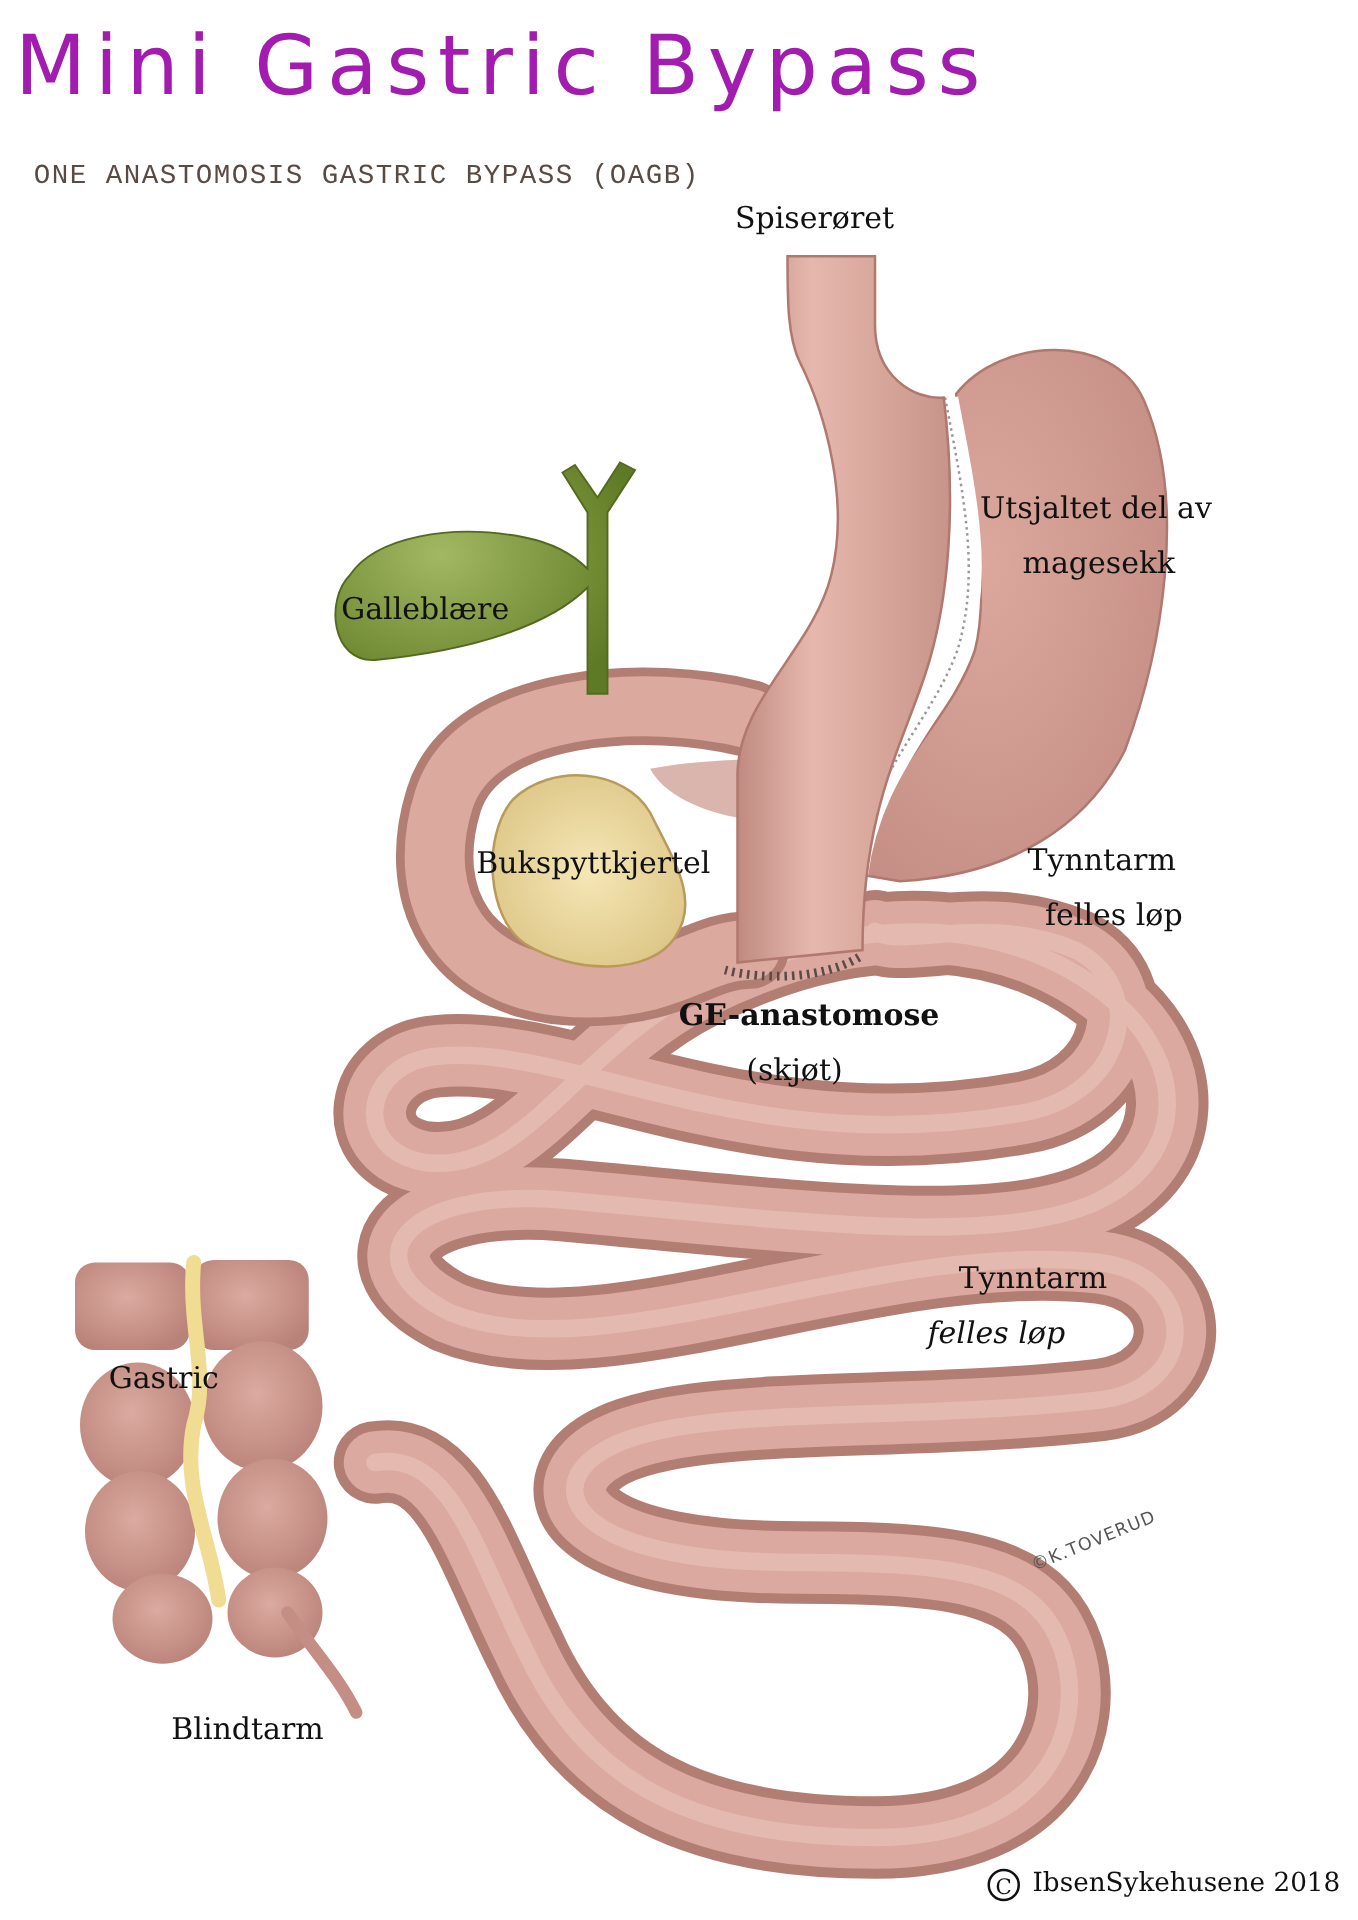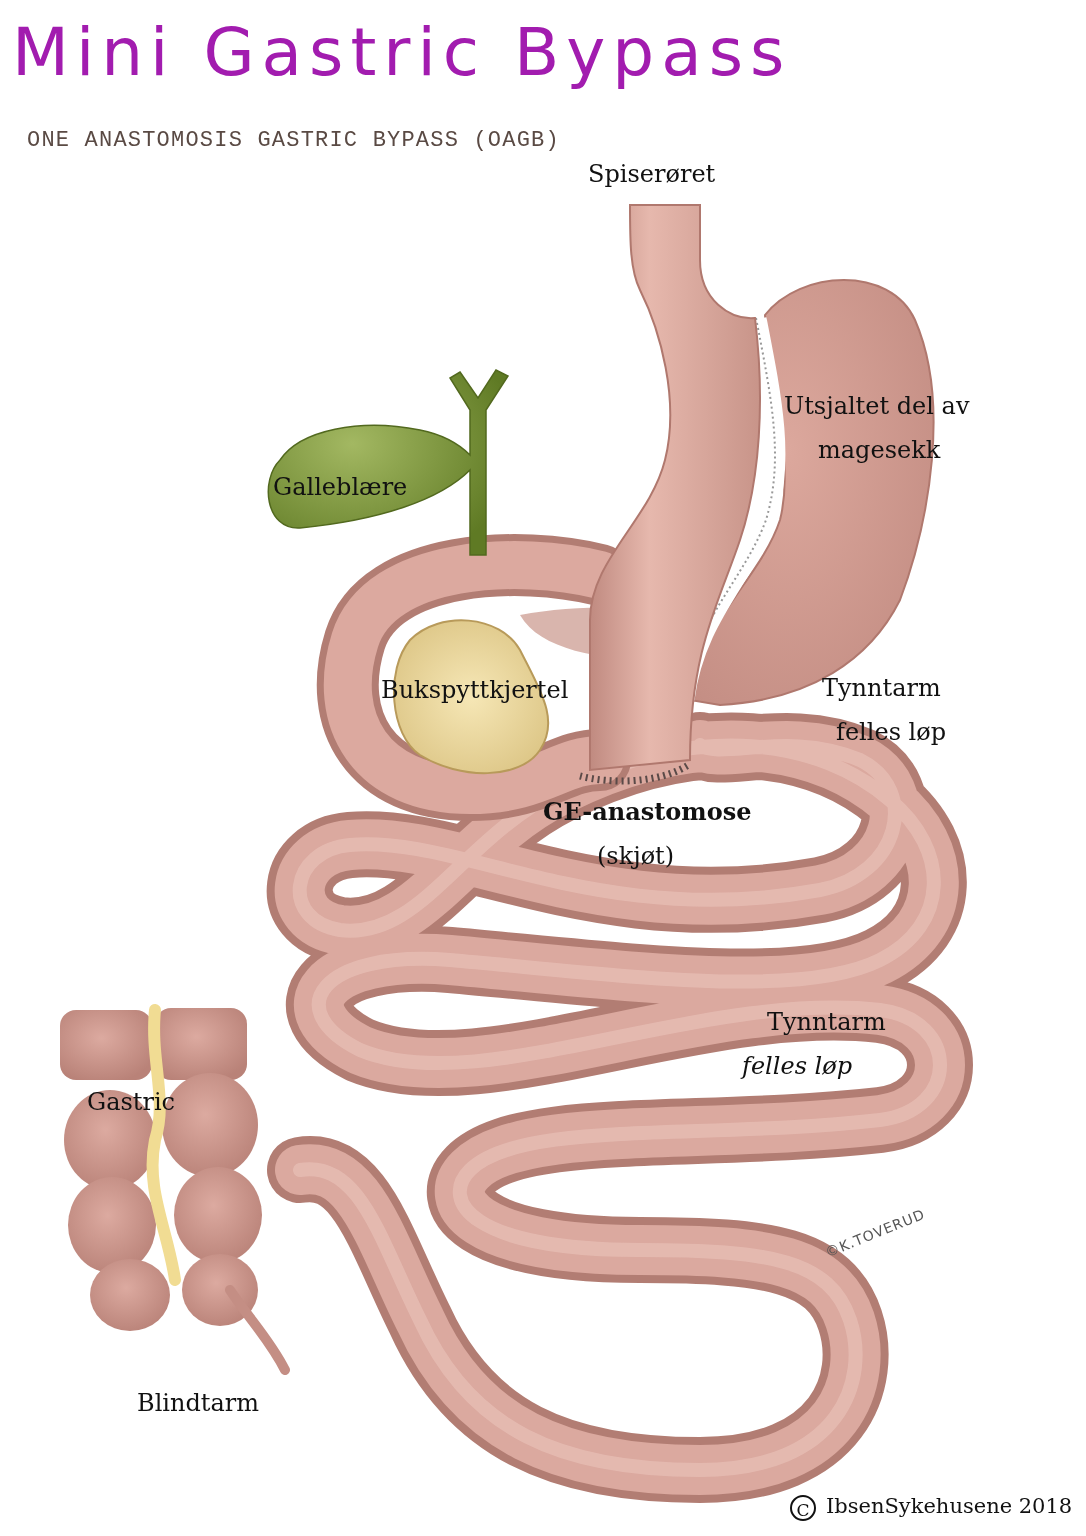--- a/index.html
+++ b/index.html
@@ -96,19 +96,19 @@
 <div class="lbl" style="left:818px;top:428px;">magesekk</div>
 <div class="lbl" style="left:273px;top:465px;">Galleblære</div>
 <div class="lbl" style="left:381px;top:668px;">Bukspyttkjertel</div>
 <div class="lbl" style="left:822px;top:666px;">Tynntarm</div>
 <div class="lbl" style="left:836px;top:710px;">felles løp</div>
 <div class="lbl" style="left:543px;top:790px;font-weight:bold;">GE-anastomose</div>
 <div class="lbl" style="left:597px;top:834px;">(skjøt)</div>
 <div class="lbl" style="left:767px;top:1000px;">Tynntarm</div>
 <div class="lbl" style="left:742px;top:1044px;font-style:italic;">felles løp</div>
 <div class="lbl" style="left:87px;top:1080px;">Gastric</div>
-<div class="lbl" style="left:137px;top:1361px;margin-top:20px;">Blindtarm</div>
+<div class="lbl" style="left:137px;top:1361px;">Blindtarm</div>
 
 <div class="sig">©K.TOVERUD</div>
 
 <div class="footer">
   <span class="c">C</span><span>IbsenSykehusene 2018</span>
 </div>
 
 </body></html>

